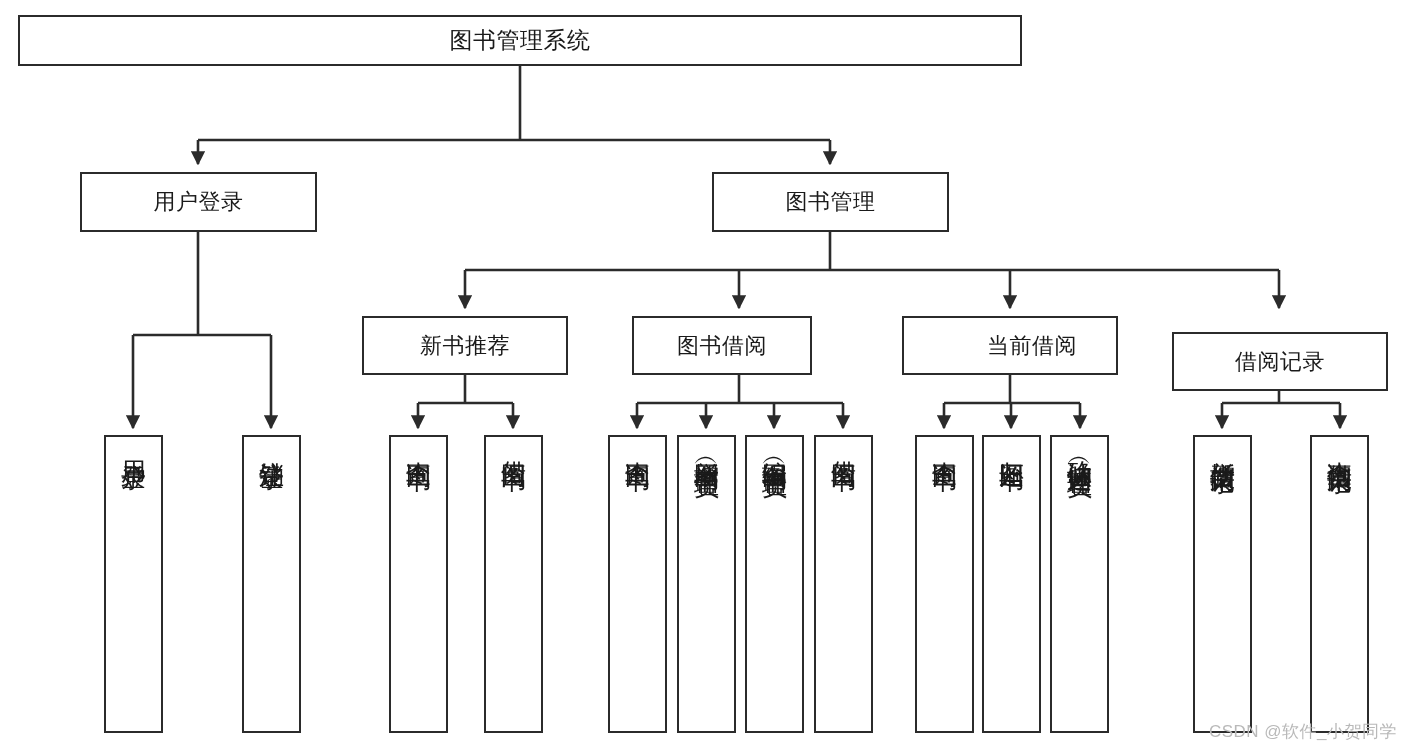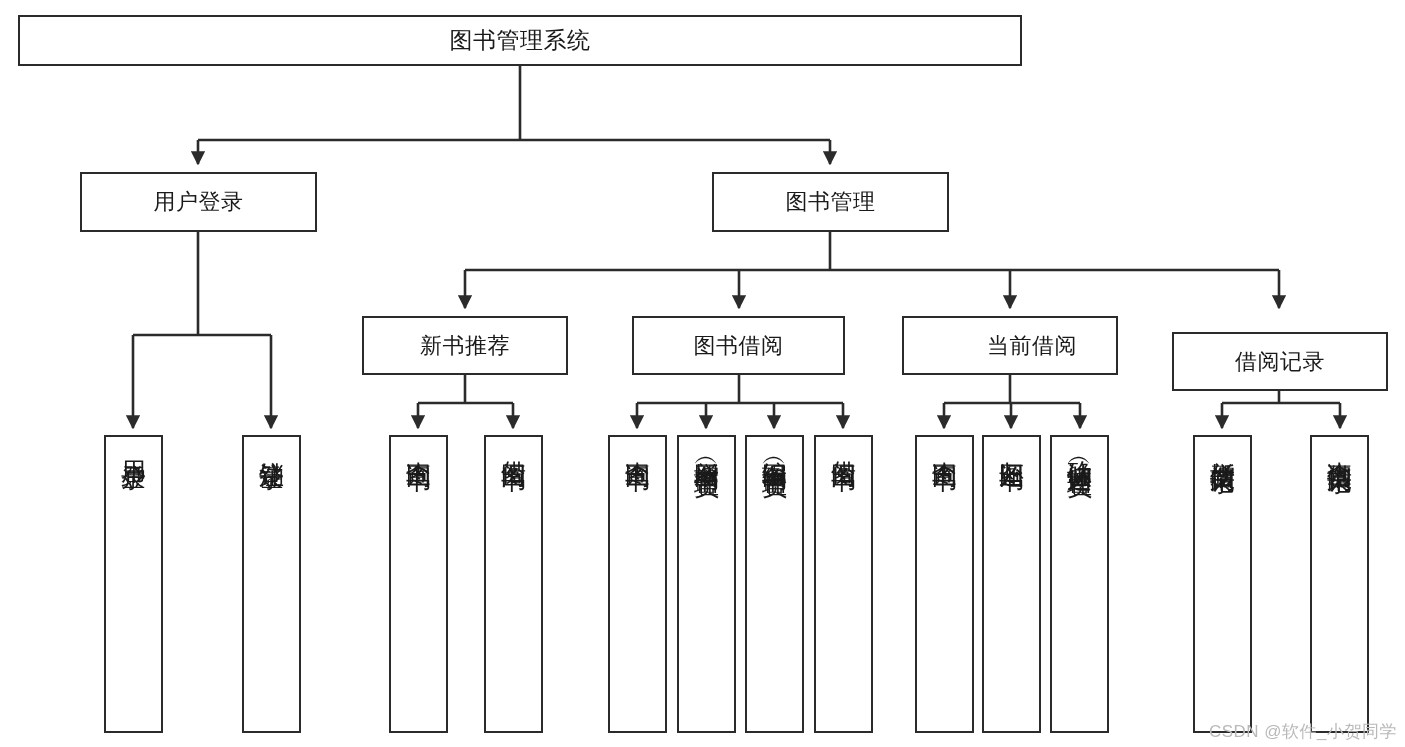--- a/index.html
+++ b/index.html
@@ -137,21 +137,21 @@
   <div class="node horizontal" style="left:80px; top:172px; width:237px; height:60px;">
     <span class="label">用户登录</span>
   </div>
   <div class="node horizontal" style="left:712px; top:172px; width:237px; height:60px;">
     <span class="label">图书管理</span>
   </div>
 
   <div class="node horizontal" style="left:362px; top:316px; width:206px; height:59px;">
     <span class="label">新书推荐</span>
   </div>
-  <div class="node horizontal" style="left:632px; top:316px; width:213px; height:59px;">
+  <div class="node horizontal" style="left:632px; top:316px; width:180px; height:59px;">
     <span class="label">图书借阅</span>
   </div>
   <div class="node horizontal" style="left:902px; top:316px; width:216px; height:59px;padding-left:44px;">
     <span class="label">当前借阅</span>
   </div>
   <div class="node horizontal" style="left:1172px; top:332px; width:216px; height:59px;">
     <span class="label">借阅记录</span>
   </div>
 
   <div class="node vertical" style="left:104px; top:435px; width:59px; height:298px;">

